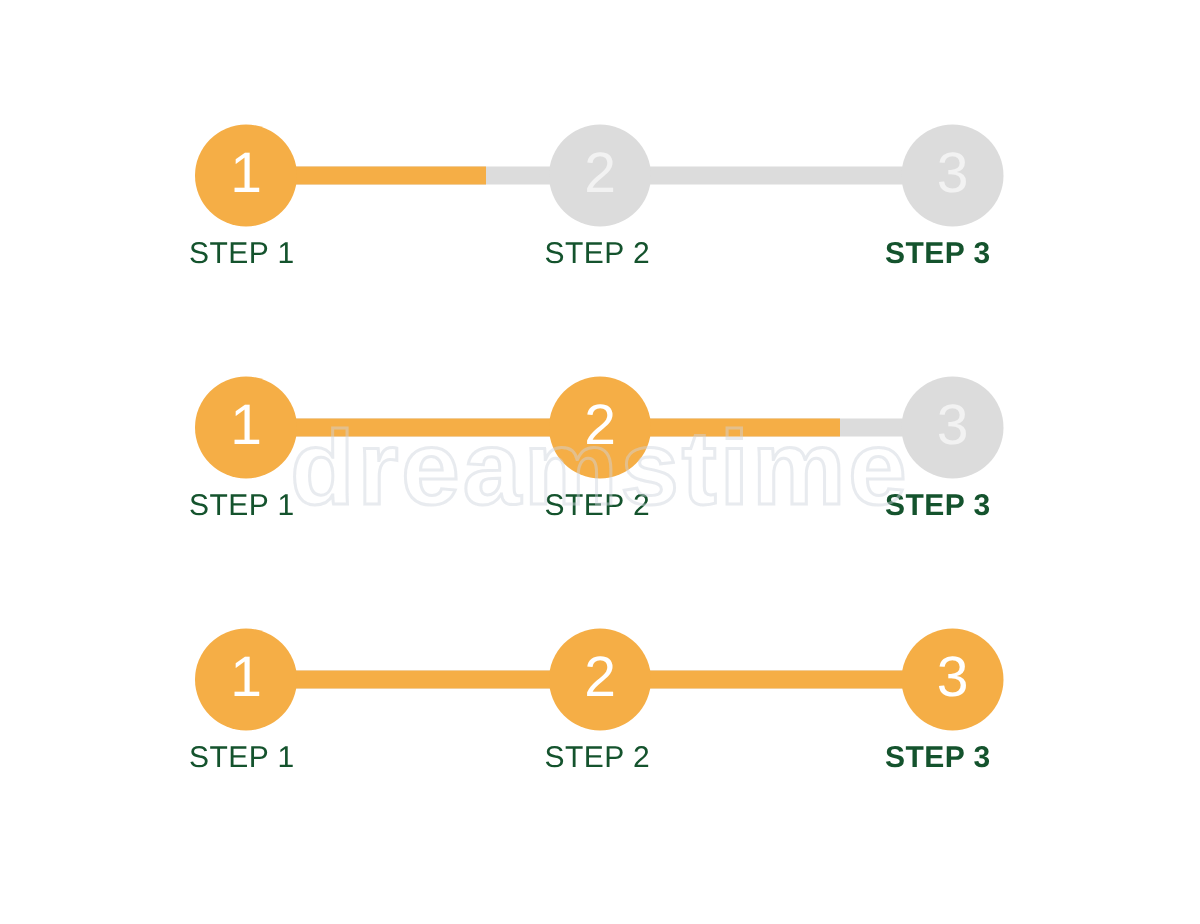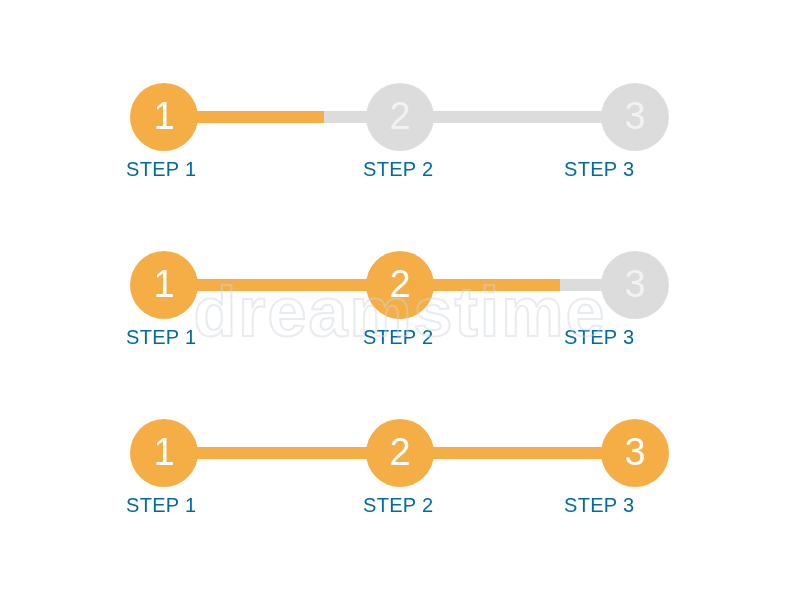--- a/index.html
+++ b/index.html
@@ -108,26 +108,26 @@
   }
   .node.inactive .node-num { color: #f2f2f2; }
 
   .caption {
     position: absolute;
     top: 106px;
     font-family: "Liberation Sans", sans-serif;
     font-size: 20px;
     font-weight: 400;
     letter-spacing: 0.3px;
-    color: #0369a1;
+    color: #14532d;
     white-space: nowrap;
   }
   .caption.c1 { left: 126px; }
   .caption.c2 { left: 363px; text-align: right; }
-  .caption.c3 { left: 564px; }
+  .caption.c3 { left: 590px; font-weight: bold; }
 </style>
 </head>
 <body>
 
 <div id="stage">
 
   <div class="stepper" style="top:52px">
 
     <div class="track">
       <div class="track-base"></div>

